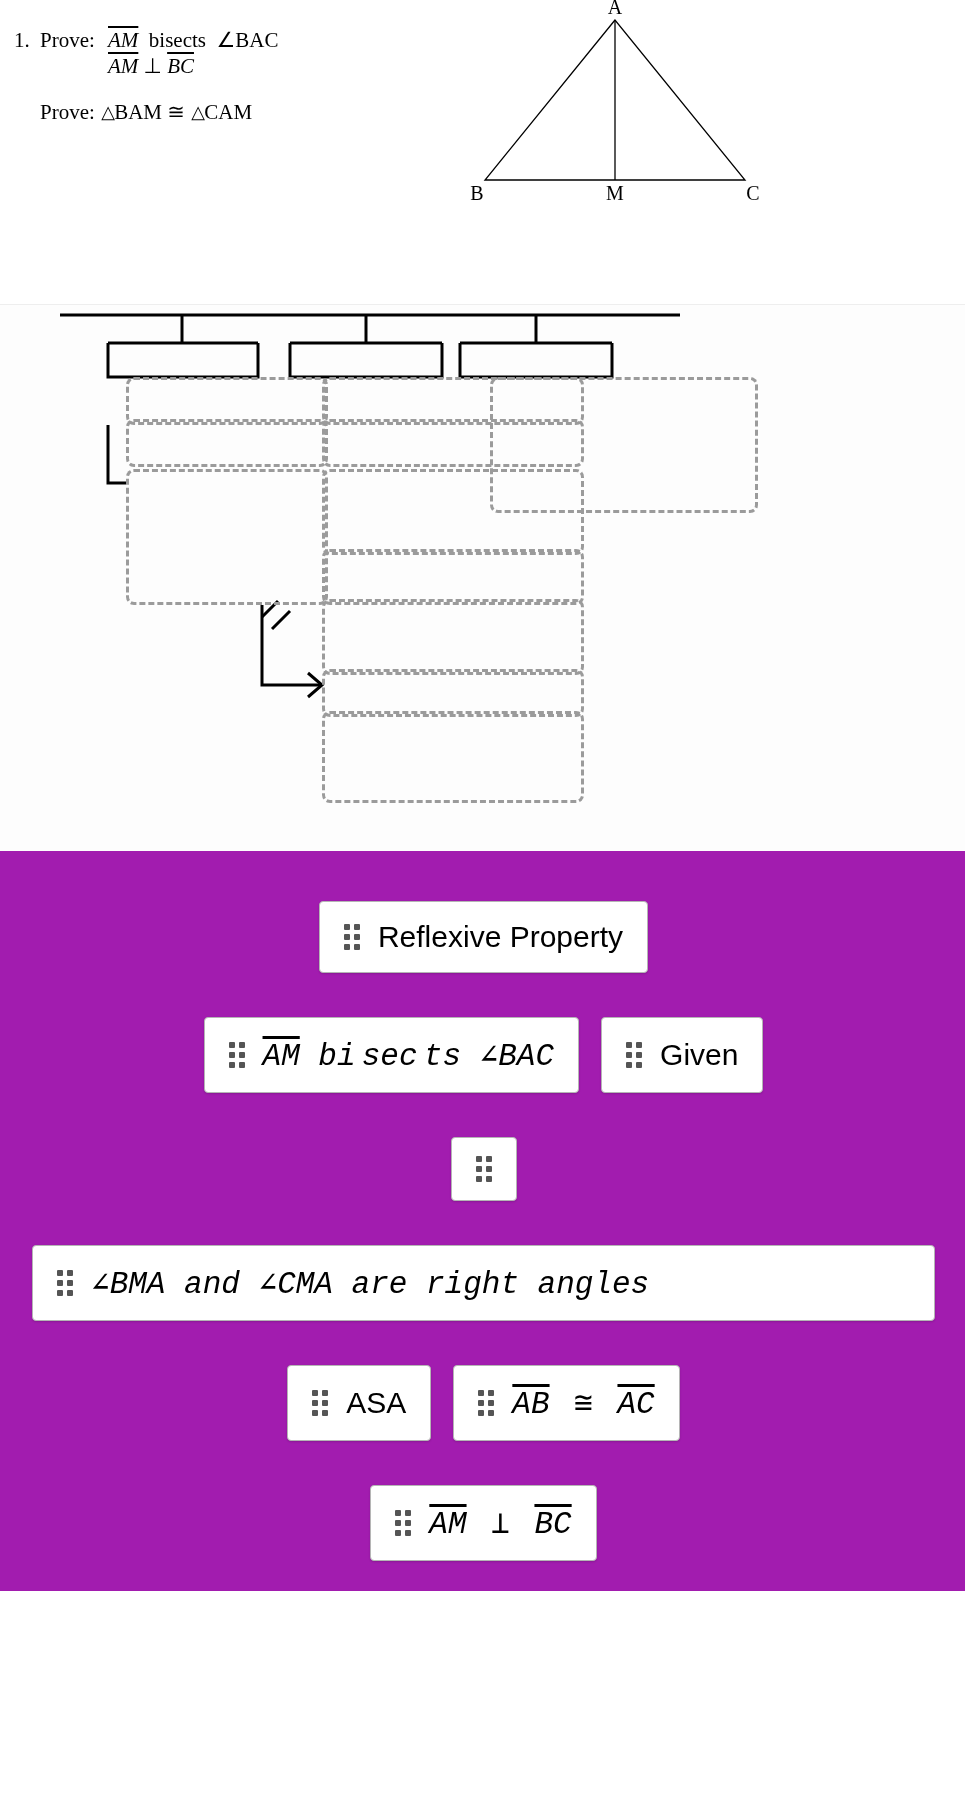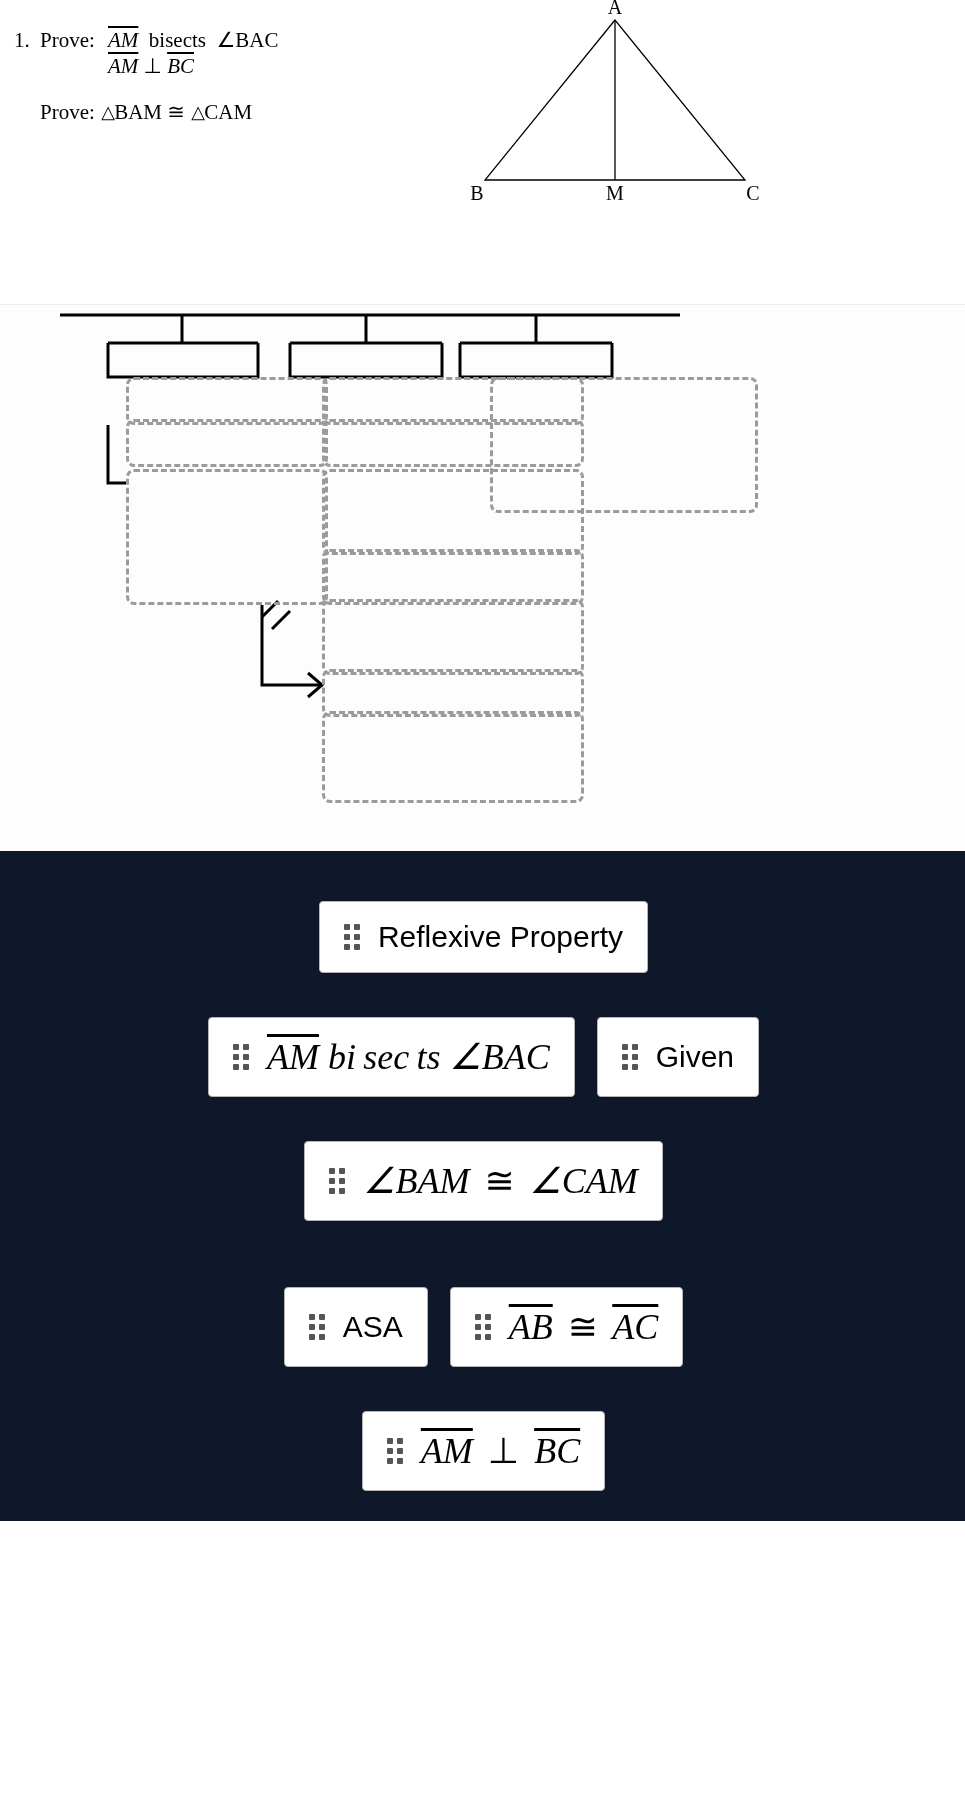--- a/index.html
+++ b/index.html
@@ -33,22 +33,22 @@
   .dz4{left:126px;top:164px;width:196px;height:130px}
   .dz5{left:322px;top:164px;width:256px;height:80px}
   
   .dz5r{left:322px;top:244px;width:256px;height:50px}
   
   .dz6{left:322px;top:294px;width:256px;height:70px}
   .dz6r{left:322px;top:364px;width:256px;height:42px}
   
   .dz7{left:322px;top:406px;width:256px;height:86px}
   
-  .bank{background:#0f172a;padding:50px 30px 30px 32px;display:flex;flex-wrap:wrap;justify-content:center;gap:22px}
-  .tile{background:#fff;border:1px solid #b5b5b5;border-radius:4px;box-shadow:0 1px 2px rgba(0,0,0,.15);padding:18px 24px;display:flex;align-items:center;gap:18px;font-size:36px;font-family:Liberation Serif, serif}
+  .bank{background:#a21caf;padding:50px 30px 30px 32px;display:flex;flex-wrap:wrap;justify-content:center;gap:22px}
+  .tile{background:#fff;border:1px solid #b5b5b5;border-radius:4px;box-shadow:0 1px 2px rgba(0,0,0,.15);padding:18px 24px;display:flex;align-items:center;gap:18px;font-size:31px;font-family:Liberation Mono, monospace}
   .tile .grip{display:grid;grid-template-columns:repeat(2,6px);grid-auto-rows:6px;gap:4px}
   .tile .grip span{width:6px;height:6px;background:#555;border-radius:1px;display:block}
   .tile.sans{font-family:Helvetica,Arial,sans-serif;font-size:30px}
   .math{font-style:italic}
   .op{font-style:normal;margin:0 6px}
   .row-break{flex-basis:100%;height:0}
 </style>
 </head>
 <body>
 
@@ -164,24 +164,34 @@
 
     <div class="tile">
       <span class="grip">
           <span></span>
           <span></span>
           <span></span>
           <span></span>
           <span></span>
           <span></span>
         </span>
-      <span class="math">∠BAM <span class="op">≅</span> ∠CAM</span>
-    </div>
-    <div class="row-break"></div>
-
+    </div>
+    <div class="row-break"></div>
+
+    <div class="tile" style="width:880px">
+      <span class="grip">
+          <span></span>
+          <span></span>
+          <span></span>
+          <span></span>
+          <span></span>
+          <span></span>
+        </span>
+      <span class="math">∠BMA and ∠CMA are right angles</span>
+    </div>
     <div class="row-break"></div>
 
     <div class="tile sans">
       <span class="grip">
           <span></span>
           <span></span>
           <span></span>
           <span></span>
           <span></span>
           <span></span>

